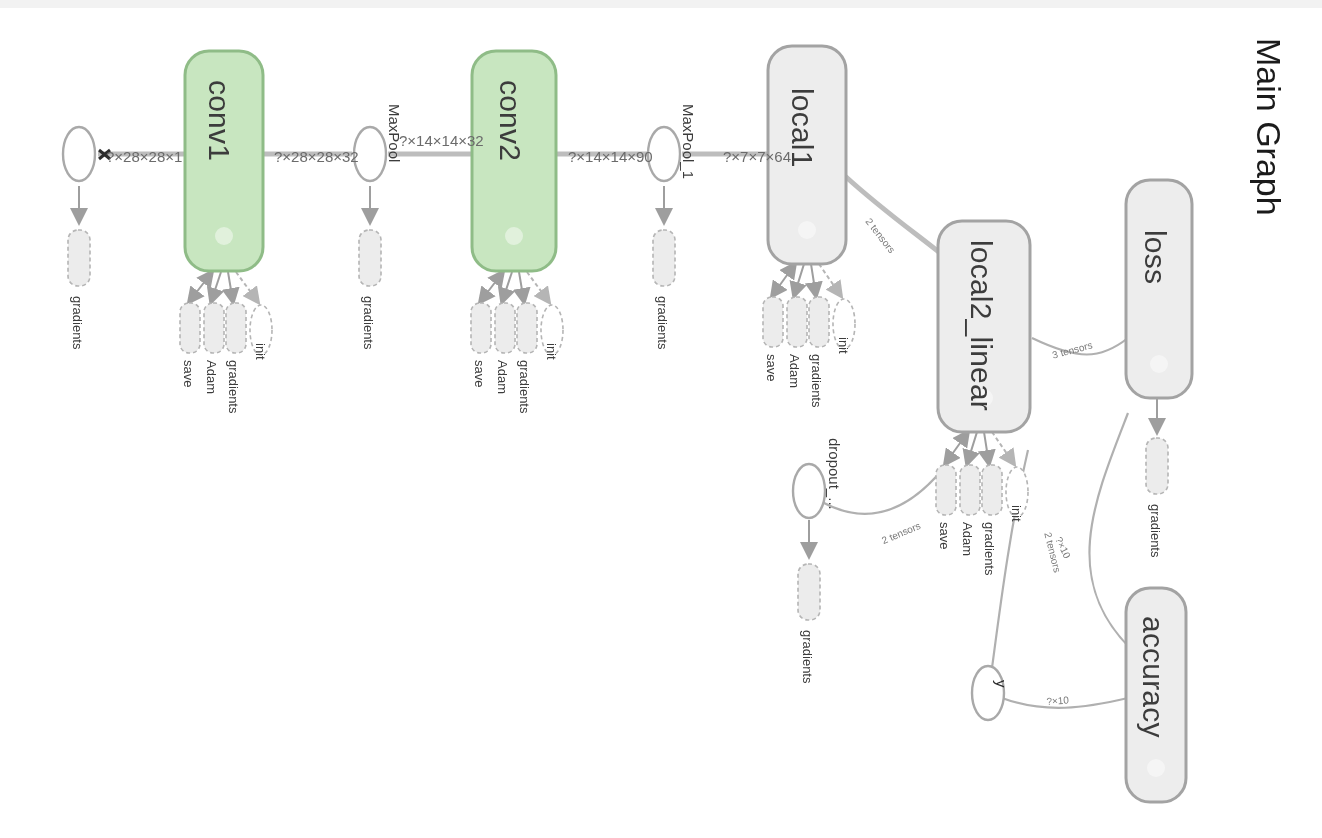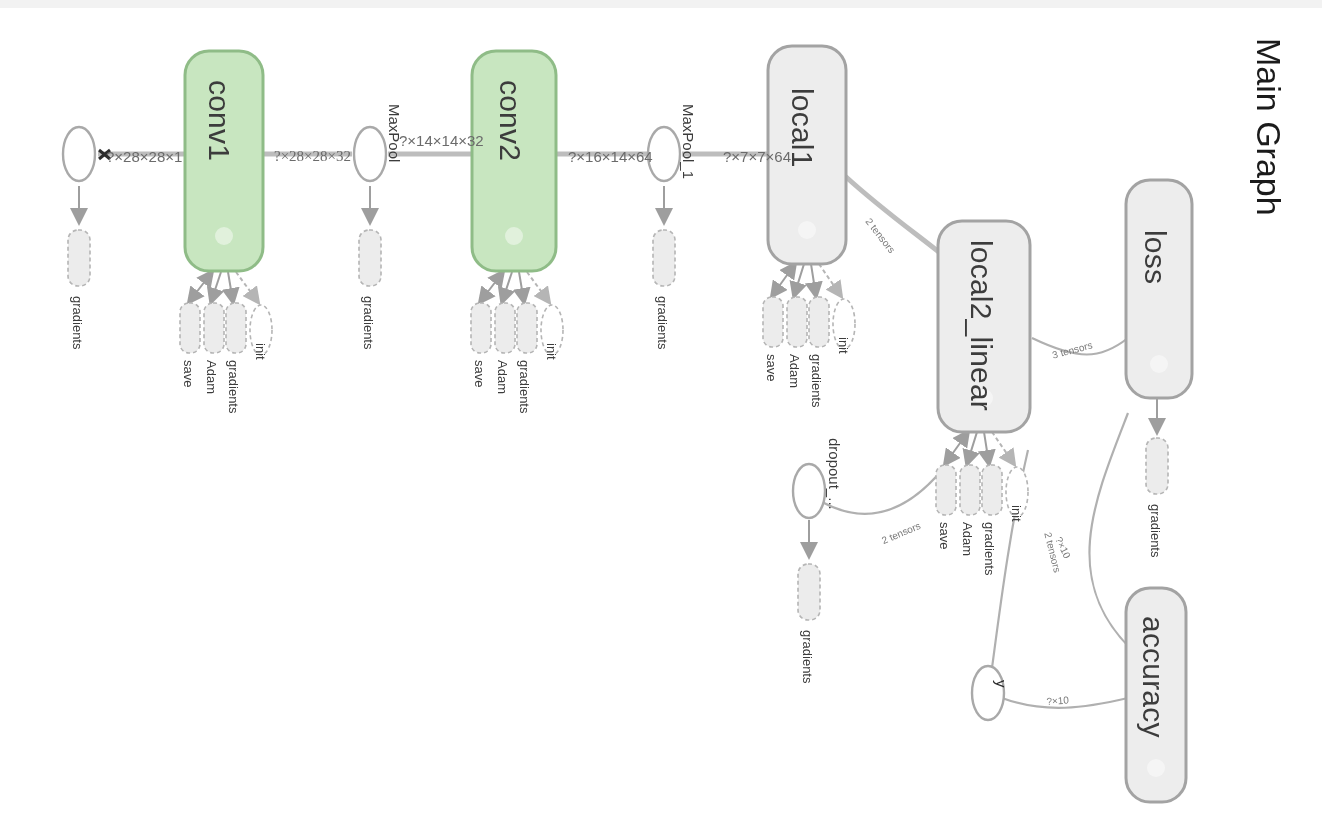--- a/index.html
+++ b/index.html
@@ -213,23 +213,23 @@
   <div class="lbl lbl-tiny" style="left:815px;top:622px;transform:rotate(90deg);">gradients</div>
 
   <div class="lbl lbl-tiny" style="left:952px;top:514px;transform:rotate(90deg);">save</div>
   <div class="lbl lbl-tiny" style="left:975px;top:514px;transform:rotate(90deg);">Adam</div>
   <div class="lbl lbl-tiny" style="left:997px;top:514px;transform:rotate(90deg);">gradients</div>
   <div class="lbl lbl-tiny" style="left:1024px;top:497px;transform:rotate(90deg);">init</div>
 
   <div class="lbl lbl-tiny" style="left:1163px;top:496px;transform:rotate(90deg);">gradients</div>
 
   <div class="lbl lbl-edge" style="left:106px;top:140px;">?×28×28×1</div>
-  <div class="lbl lbl-edge" style="left:274px;top:140px;font-family:Liberation Serif, serif;">?×28×28×32</div>
+  <div class="lbl lbl-edge" style="left:274px;top:140px;">?×28×28×32</div>
   <div class="lbl lbl-edge" style="left:399px;top:124px;">?×14×14×32</div>
-  <div class="lbl lbl-edge" style="left:568px;top:140px;">?×16×14×64</div>
+  <div class="lbl lbl-edge" style="left:568px;top:140px;">?×14×14×90</div>
   <div class="lbl lbl-edge" style="left:723px;top:140px;">?×7×7×64</div>
 
   <div class="lbl lbl-tensor" style="left:872px;top:208px;transform:rotate(52deg);">2 tensors</div>
   <div class="lbl lbl-tensor" style="left:880px;top:528px;transform:rotate(-23deg);">2 tensors</div>
   <div class="lbl lbl-tensor" style="left:1051px;top:342px;transform:rotate(-15deg);">3 tensors</div>
   <div class="lbl lbl-tensor" style="left:1053px;top:523px;transform:rotate(76deg);">2 tensors</div>
   <div class="lbl lbl-tensor" style="left:1063px;top:527px;transform:rotate(64deg);">?×10</div>
   <div class="lbl lbl-tensor" style="left:1046px;top:688px;transform:rotate(-4deg);">?×10</div>
 
   <div class="title" style="left:1288px;top:30px;">Main Graph</div>

